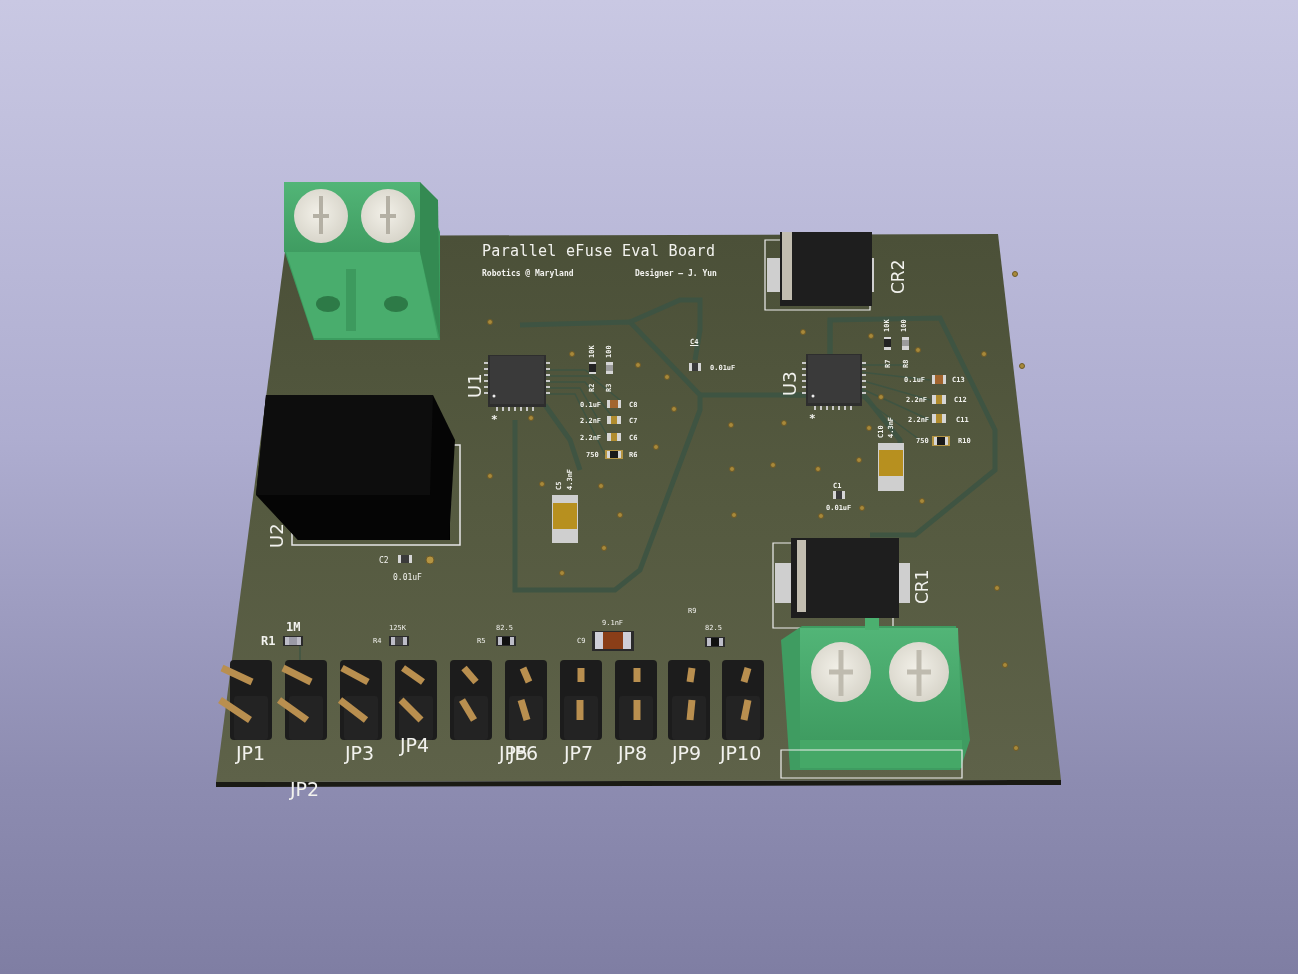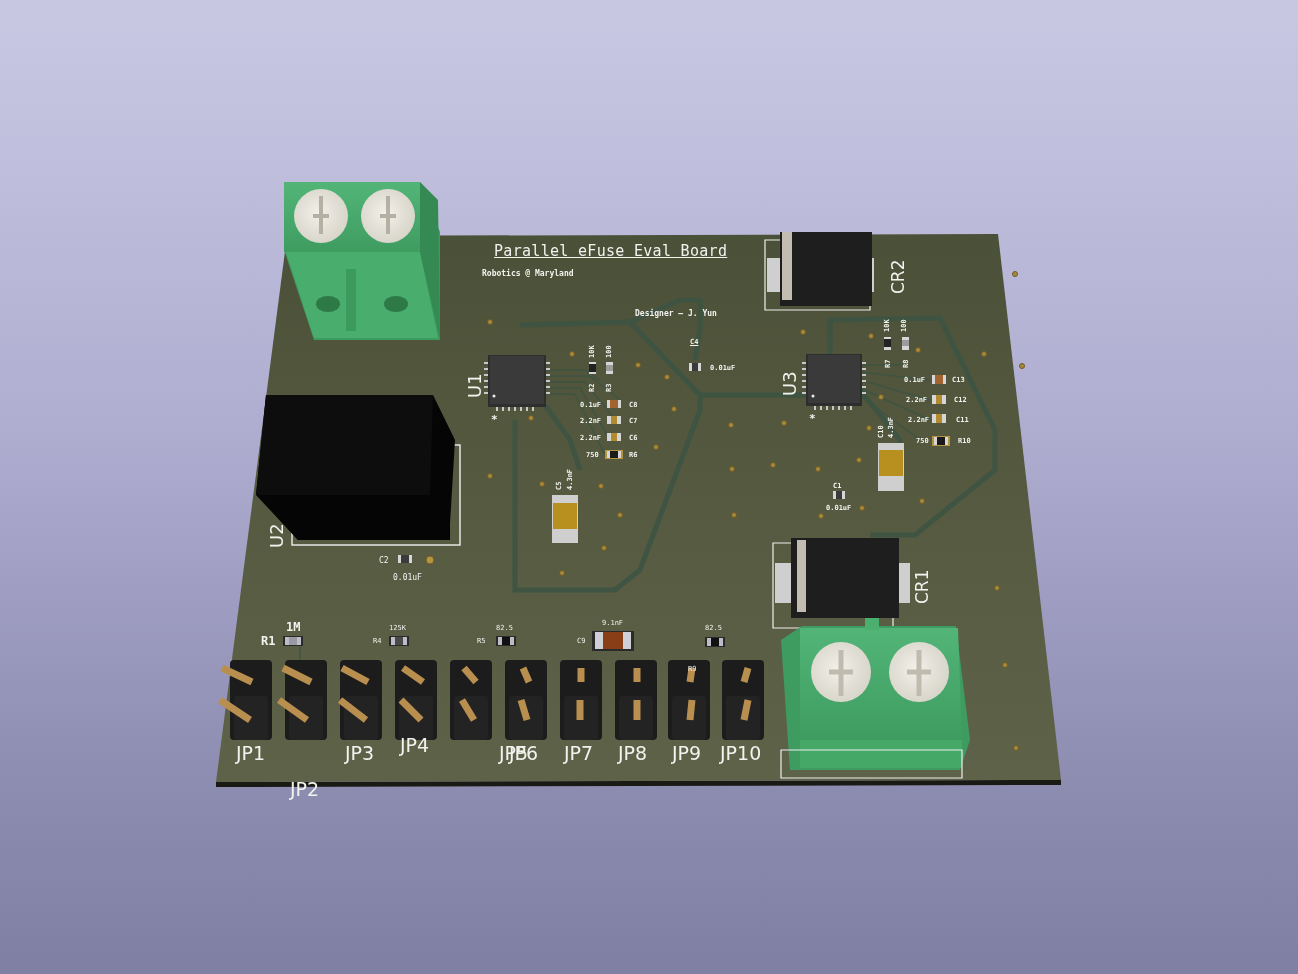--- a/index.html
+++ b/index.html
@@ -335,23 +335,23 @@
       </g>
     <g transform="translate(722,660)">
         <rect x="0" y="0" width="42" height="80" rx="4" fill="#1c1c1c"></rect>
         <rect x="4" y="36" width="34" height="44" rx="3" fill="#232323"></rect>
         <line x1="26" y1="8" x2="22" y2="22" stroke="#b98f4f" stroke-width="7"></line>
         <line x1="26" y1="40" x2="22" y2="60" stroke="#b98f4f" stroke-width="7"></line>
       </g>
   </g>
 </svg>
 
-<div class="lbl title" style="left:494px;top:242px;text-decoration:underline;">Parallel eFuse Eval Board</div>
+<div class="lbl title" style="left:482px;top:242px;">Parallel eFuse Eval Board</div>
 <div class="lbl tiny" style="left:482px;top:269px;font-size:8px;">Robotics @ Maryland</div>
-<div class="lbl tiny" style="left:635px;top:269px;font-size:8px;margin-top:40px;">Designer — J. Yun</div>
+<div class="lbl tiny" style="left:635px;top:269px;font-size:8px;">Designer — J. Yun</div>
 
 <div class="lbl big rot" style="left:464px;top:398px;transform:rotate(-90deg);font-size:18px;">U1</div>
 <div class="lbl big rot" style="left:779px;top:396px;transform:rotate(-90deg);font-size:18px;">U3</div>
 <div class="lbl big rot" style="left:266px;top:548px;transform:rotate(-90deg);font-size:18px;">U2</div>
 <div class="lbl big rot" style="left:888px;top:294px;transform:rotate(-90deg);font-size:17px;">CR2</div>
 <div class="lbl big rot" style="left:912px;top:604px;transform:rotate(-90deg);font-size:17px;">CR1</div>
 
 <div class="lbl mid" style="left:491px;top:413px;">*</div>
 <div class="lbl mid" style="left:809px;top:412px;">*</div>
 
@@ -393,21 +393,21 @@
 <div class="lbl tiny" style="left:393px;top:573px;font-size:8px;font-weight:normal;">0.01uF</div>
 
 <div class="lbl" style="left:261px;top:634px;font-size:12px;">R1</div>
 <div class="lbl" style="left:286px;top:620px;font-size:12px;">1M</div>
 <div class="lbl tiny" style="left:373px;top:637px;font-weight:normal;">R4</div>
 <div class="lbl tiny" style="left:389px;top:624px;font-weight:normal;">125K</div>
 <div class="lbl tiny" style="left:477px;top:637px;font-weight:normal;">R5</div>
 <div class="lbl tiny" style="left:496px;top:624px;font-weight:normal;">82.5</div>
 <div class="lbl tiny" style="left:577px;top:637px;font-weight:normal;">C9</div>
 <div class="lbl tiny" style="left:602px;top:619px;font-weight:normal;">9.1nF</div>
-<div class="lbl tiny" style="left:688px;top:665px;font-weight:normal;text-align:center;">R9</div>
+<div class="lbl tiny" style="left:688px;top:607px;font-weight:normal;text-align:center;">R9</div>
 <div class="lbl tiny" style="left:705px;top:624px;font-weight:normal;">82.5</div>
 
 <div class="lbl big" style="left:236px;top:742px;">JP1</div>
 <div class="lbl big" style="left:290px;top:742px;margin-top:36px;">JP2</div>
 <div class="lbl big" style="left:345px;top:742px;">JP3</div>
 <div class="lbl big" style="left:400px;top:734px;">JP4</div>
 <div class="lbl big" style="left:455px;top:742px;margin-left:44px;">JP5</div>
 <div class="lbl big" style="left:509px;top:742px;">JP6</div>
 <div class="lbl big" style="left:564px;top:742px;">JP7</div>
 <div class="lbl big" style="left:618px;top:742px;">JP8</div>

